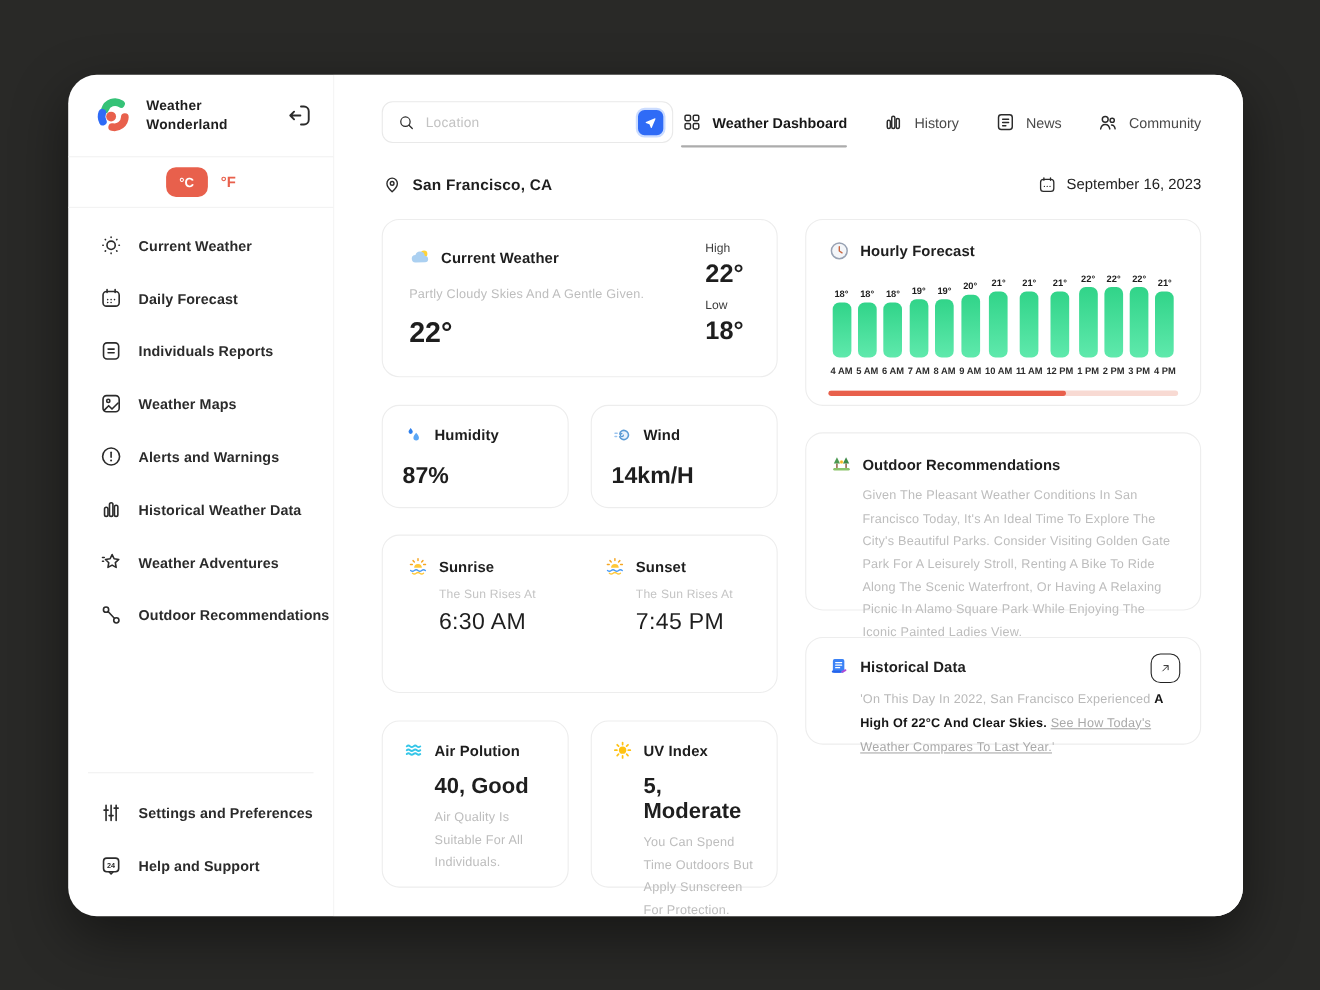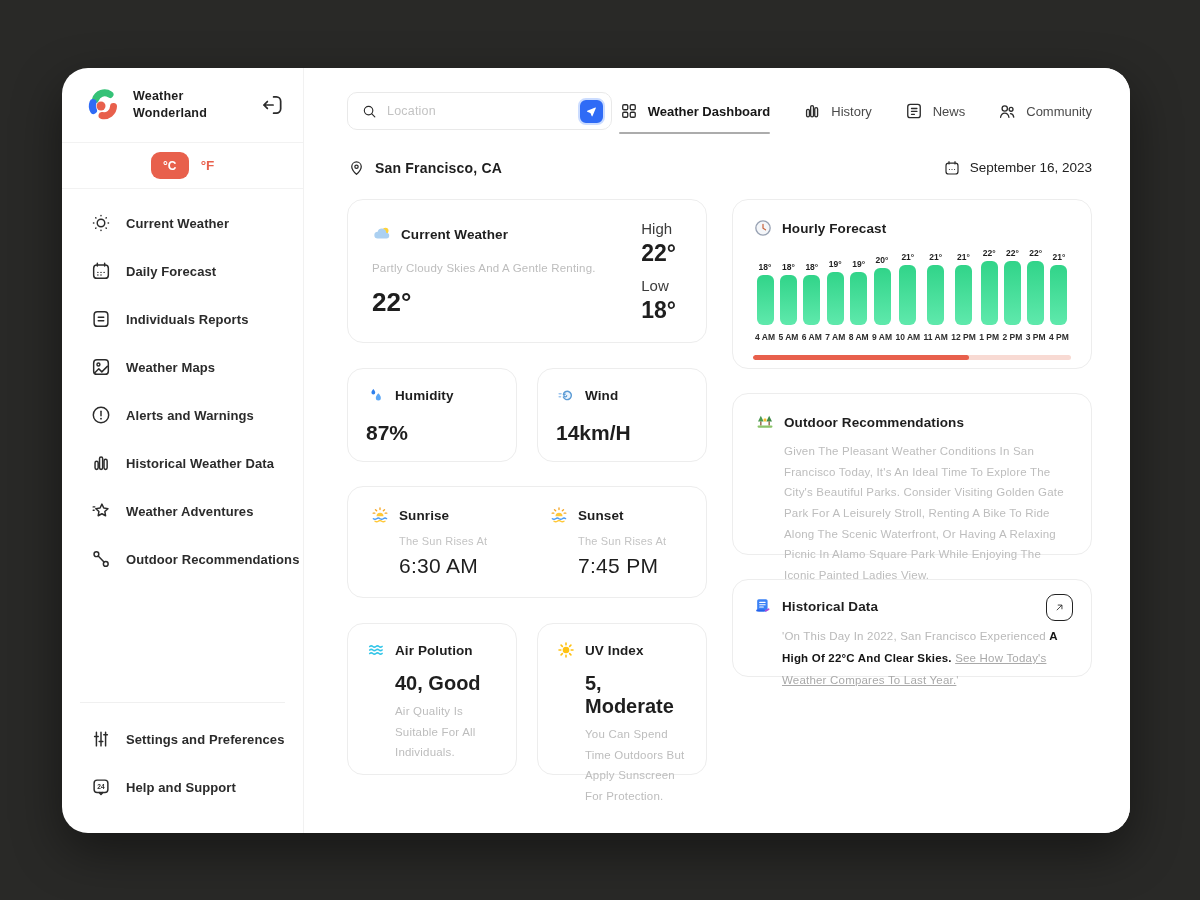--- a/index.html
+++ b/index.html
@@ -52,33 +52,33 @@
   .c-title-row{display:flex;align-items:center;gap:9px;}
   .c-icon{width:20px;height:20px;flex:0 0 20px;display:flex;}
   .c-icon svg{width:20px;height:20px;}
   .c-title{font-size:13.5px;font-weight:700;letter-spacing:.1px;}
   .c-desc{font-size:11.5px;color:#BDBDBD;letter-spacing:.2px;line-height:1.8;}
   
   .cur{height:144px;padding:24px;position:relative;margin-bottom:25px;}
   .cur .c-desc{margin-top:14px;}
   .cur-temp{font-size:26px;font-weight:700;margin-top:8px;}
   .hl{position:absolute;right:30px;top:20px;text-align:left;}
-  .hl-label{font-size:15px;color:#3C3C3C;}
+  .hl-label{font-size:11px;color:#3C3C3C;}
   .hl-val{font-size:23px;font-weight:700;margin:3px 0 10px;}
   
   .duo{display:flex;gap:20px;margin-bottom:24px;}
   .duo .card{width:170px;flex:0 0 170px;padding:16px 18px;}
   .mini{height:94px;}
   .mini-val{font-size:21px;font-weight:700;margin-top:16px;}
   .tall{height:152px;}
   .tall .ind{margin-left:29px;}
   .tall-val{font-size:20px;font-weight:700;margin-top:12px;}
   .tall .c-desc{margin-top:6px;}
   
-  .suncard{height:112px;margin-bottom:25px;display:flex;padding:18px 0;}
+  .suncard{height:144px;margin-bottom:25px;display:flex;padding:18px 0;}
   .sunhalf{flex:1;padding-left:22px;}
   .sunhalf .ind{margin-left:29px;}
   .sun-sub{font-size:11px;color:#C4C4C4;margin-top:10px;letter-spacing:.2px;}
   .sun-val{font-size:21px;font-weight:400;margin-top:7px;letter-spacing:.3px;}
   
   .hourly{height:170px;padding:18px 20px;margin-bottom:24px;}
   .bars{display:flex;justify-content:space-between;align-items:flex-end;height:94px;margin-top:10px;padding:0 2px;}
   .bar-col{display:flex;flex-direction:column;align-items:center;}
   .bar-temp{font-size:8.5px;font-weight:700;margin-bottom:3px;}
   .bar{width:17px;border-radius:6px;background:linear-gradient(180deg,#31D489 0%,#5FE9AC 100%);}
@@ -321,21 +321,21 @@
         <section class="card cur">
           <div class="c-title-row">
             <span class="c-icon">
               <svg viewBox="0 0 24 24">
                   <circle cx="16.2" cy="8.2" r="3.6" fill="#FFD338"></circle>
                   <path d="M7 17.5a4.1 4.1 0 0 1-.2-8.2 5.2 5.2 0 0 1 10.2 1.1 3.5 3.5 0 0 1 .3 7z" fill="#ABD0F1"></path>
                 </svg>
             </span>
             <span class="c-title">Current Weather</span>
           </div>
-          <div class="c-desc">Partly Cloudy Skies And A Gentle Renting.</div>
+          <div class="c-desc">Partly Cloudy Skies And A Gentle Given.</div>
           <div class="cur-temp">22°</div>
           <div class="hl">
             <div class="hl-label">High</div>
             <div class="hl-val">22°</div>
             <div class="hl-label">Low</div>
             <div class="hl-val" style="margin-bottom:0">18°</div>
           </div>
         </section>
 
         <div class="duo">

